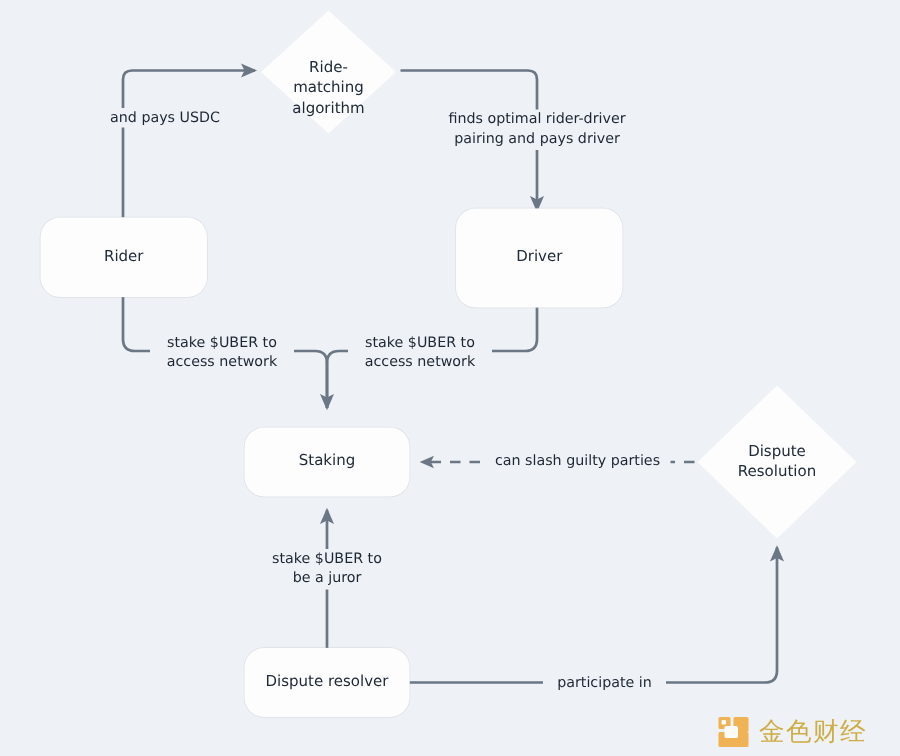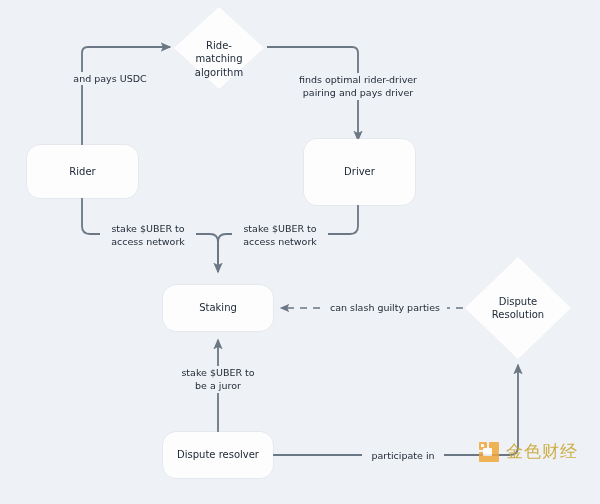--- a/index.html
+++ b/index.html
@@ -163,21 +163,21 @@
 
 <div class="edge-label" style="left:170px; top:366px; width:96px;">
   <div>stake $UBER to</div>
   <div>be a juror</div>
 </div>
 
 <div class="edge-label" style="left:362px; top:449px; width:76px; padding:0 3px;">
   <div>participate in</div>
 </div>
 
-<div class="watermark" style="left:478px; top:440px;">
+<div class="watermark" style="left:478px; top:476px;">
   <span class="wm-mark">
     <svg width="22" height="22" viewBox="0 0 22 22" xmlns="http://www.w3.org/2000/svg">
       <rect x="1" y="1" width="8" height="8" rx="1" fill="#f0a93b"></rect>
       <rect x="11" y="1" width="10" height="10" rx="1" fill="#f0a93b"></rect>
       <rect x="1" y="11" width="20" height="10" rx="1" fill="#f0a93b"></rect>
       <rect x="5" y="7" width="9" height="8" rx="1" fill="#fdfdfd"></rect>
       <rect x="3" y="3" width="3" height="3" rx="0.6" fill="#fdfdfd"></rect>
     </svg>
   </span>
   <span class="wm-text">金色财经</span>

